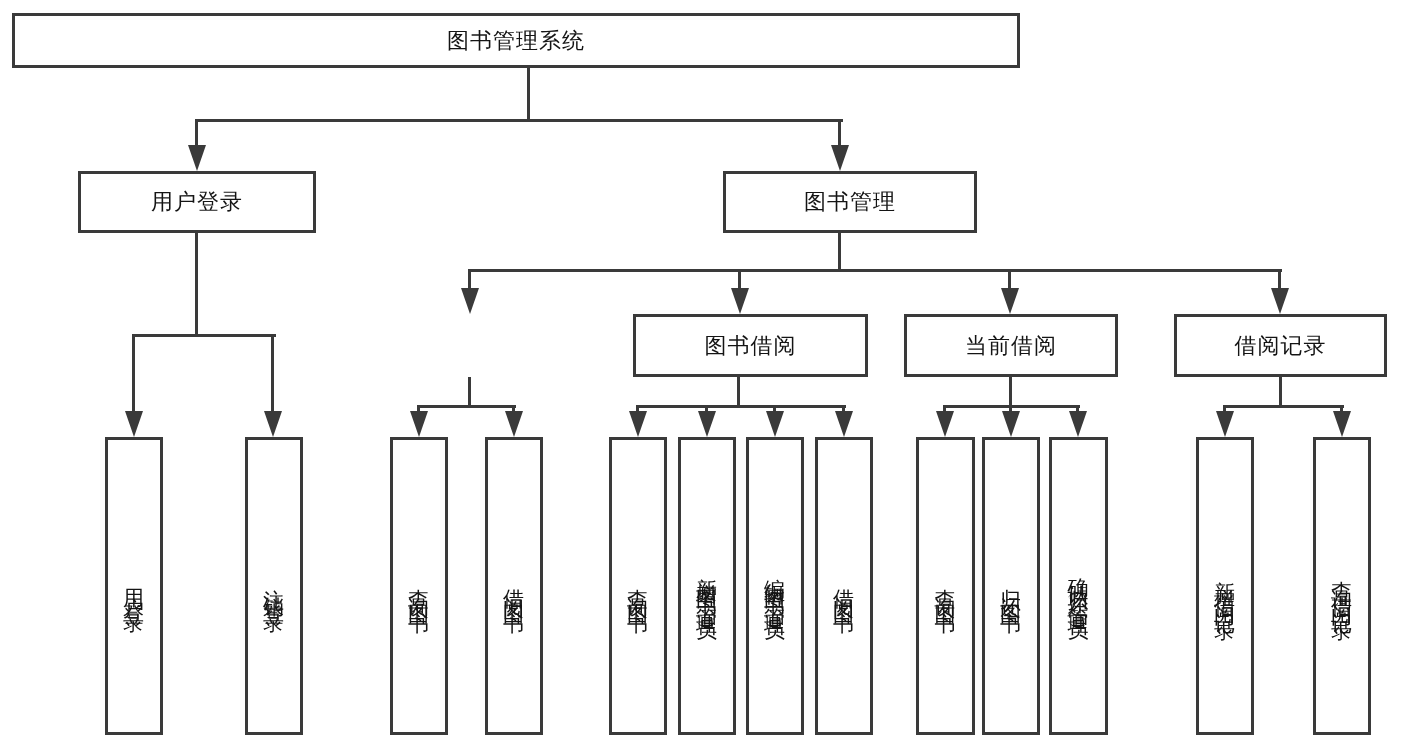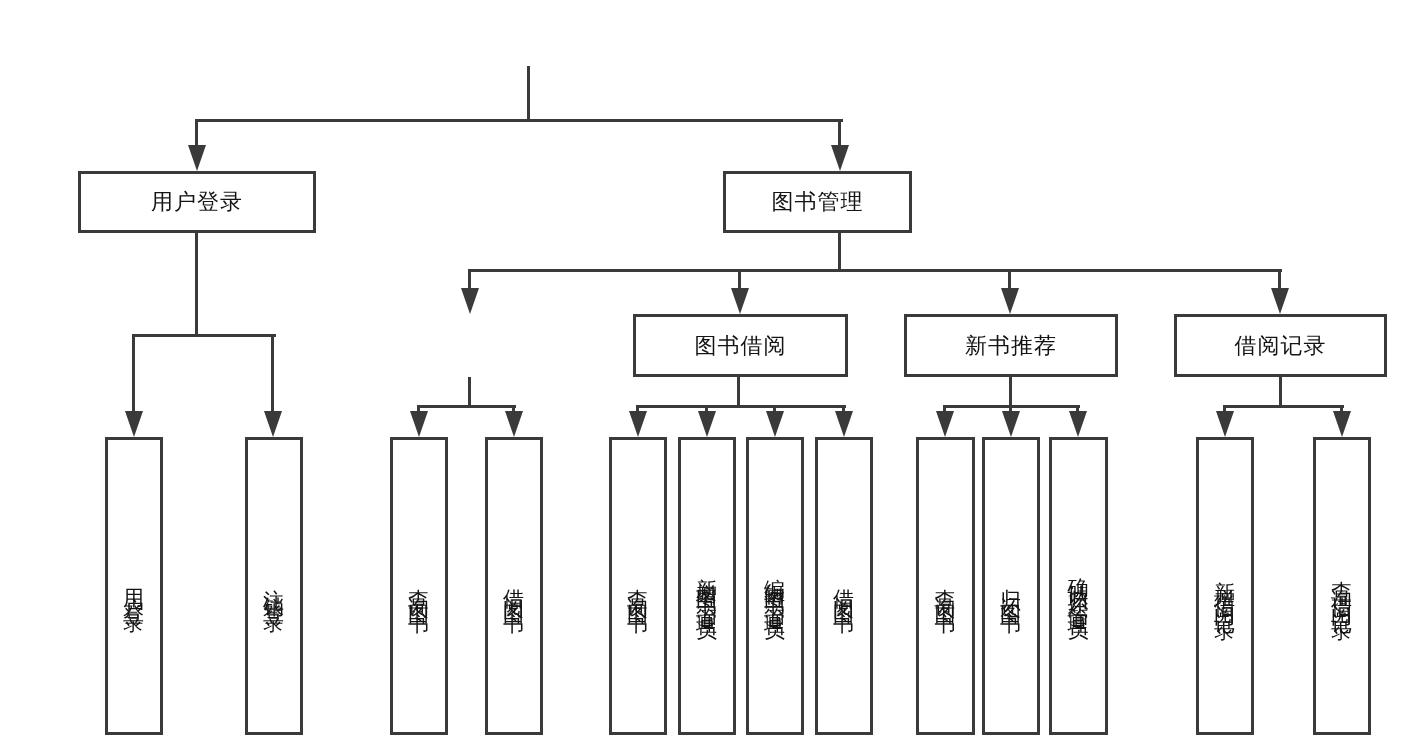--- a/index.html
+++ b/index.html
@@ -27,32 +27,35 @@
     position:absolute;left:1183px;top:714px;width:215px;z-index:6;
     font-size:19px;color:#8f8f8f;white-space:nowrap;
     text-shadow:0 0 3px #ffffff,0 0 2px #ffffff;
   }
 </style>
 </head>
 <body>
 
 <div id="stage">
 
+  <div class="b" style="left:12px;top:13px;width:1008px;height:55px;">
+    <span>图书管理系统</span>
+  </div>
 
   <div class="vl" style="left:527px;top:66px;height:56px;"></div>
   <div class="hl" style="left:196px;top:119px;width:647px;"></div>
   <div class="vl" style="left:195px;top:119px;height:30px;"></div>
   <div class="ar" style="left:188px;top:145px;"></div>
   <div class="vl" style="left:838px;top:119px;height:30px;"></div>
   <div class="ar" style="left:831px;top:145px;"></div>
 
   <div class="b" style="left:78px;top:171px;width:238px;height:62px;">
     <span>用户登录</span>
   </div>
-  <div class="b" style="left:723px;top:171px;width:189px;height:62px;font-family:Liberation Serif, serif;">
+  <div class="b" style="left:723px;top:171px;width:254px;height:62px;font-family:Liberation Serif, serif;">
     <span>图书管理</span>
   </div>
 
   <div class="vl" style="left:195px;top:233px;height:104px;"></div>
   <div class="hl" style="left:132px;top:334px;width:144px;"></div>
   <div class="vl" style="left:132px;top:334px;height:80px;"></div>
   <div class="ar" style="left:125px;top:411px;"></div>
   <div class="vl" style="left:271px;top:334px;height:80px;"></div>
   <div class="ar" style="left:264px;top:411px;"></div>
 
@@ -60,25 +63,25 @@
   <div class="hl" style="left:468px;top:269px;width:814px;"></div>
   <div class="vl" style="left:468px;top:269px;height:22px;"></div>
   <div class="ar" style="left:461px;top:288px;"></div>
   <div class="vl" style="left:738px;top:269px;height:22px;"></div>
   <div class="ar" style="left:731px;top:288px;"></div>
   <div class="vl" style="left:1008px;top:269px;height:22px;"></div>
   <div class="ar" style="left:1001px;top:288px;"></div>
   <div class="vl" style="left:1278px;top:269px;height:22px;"></div>
   <div class="ar" style="left:1271px;top:288px;"></div>
 
-  <div class="b" style="left:633px;top:314px;width:215px;height:63px;">
+  <div class="b" style="left:633px;top:314px;width:235px;height:63px;">
     <span>图书借阅</span>
   </div>
   <div class="b" style="left:904px;top:314px;width:214px;height:63px;">
-    <span>新书推荐</span>
+    <span>当前借阅</span>
   </div>
   <div class="b" style="left:1174px;top:314px;width:213px;height:63px;">
     <span>借阅记录</span>
   </div>
 
   <div class="vl" style="left:468px;top:377px;height:31px;"></div>
   <div class="hl" style="left:417px;top:405px;width:99px;"></div>
   <div class="vl" style="left:417px;top:405px;height:8px;"></div>
   <div class="ar" style="left:410px;top:411px;"></div>
   <div class="vl" style="left:512px;top:405px;height:8px;"></div>

